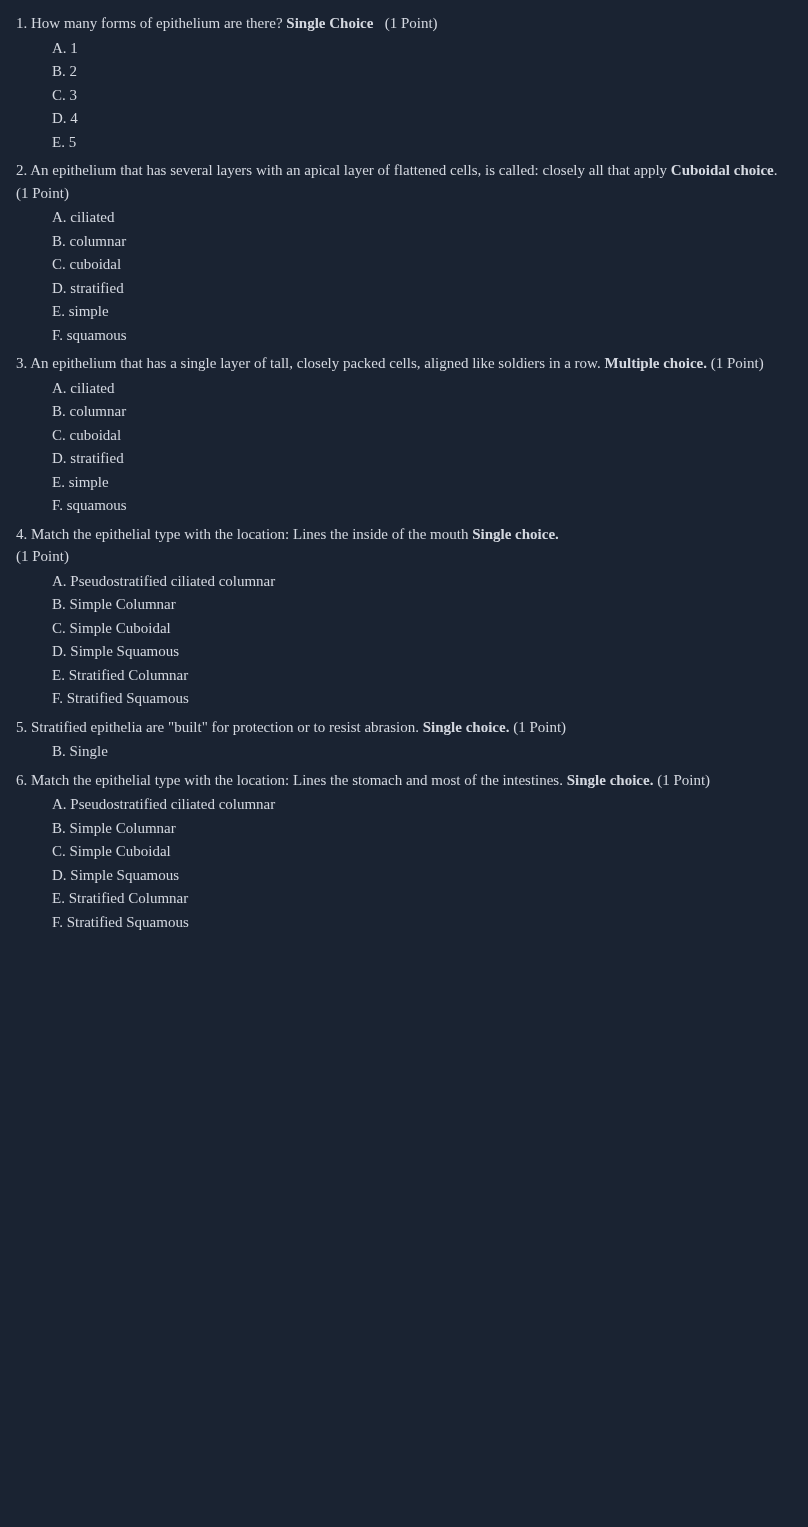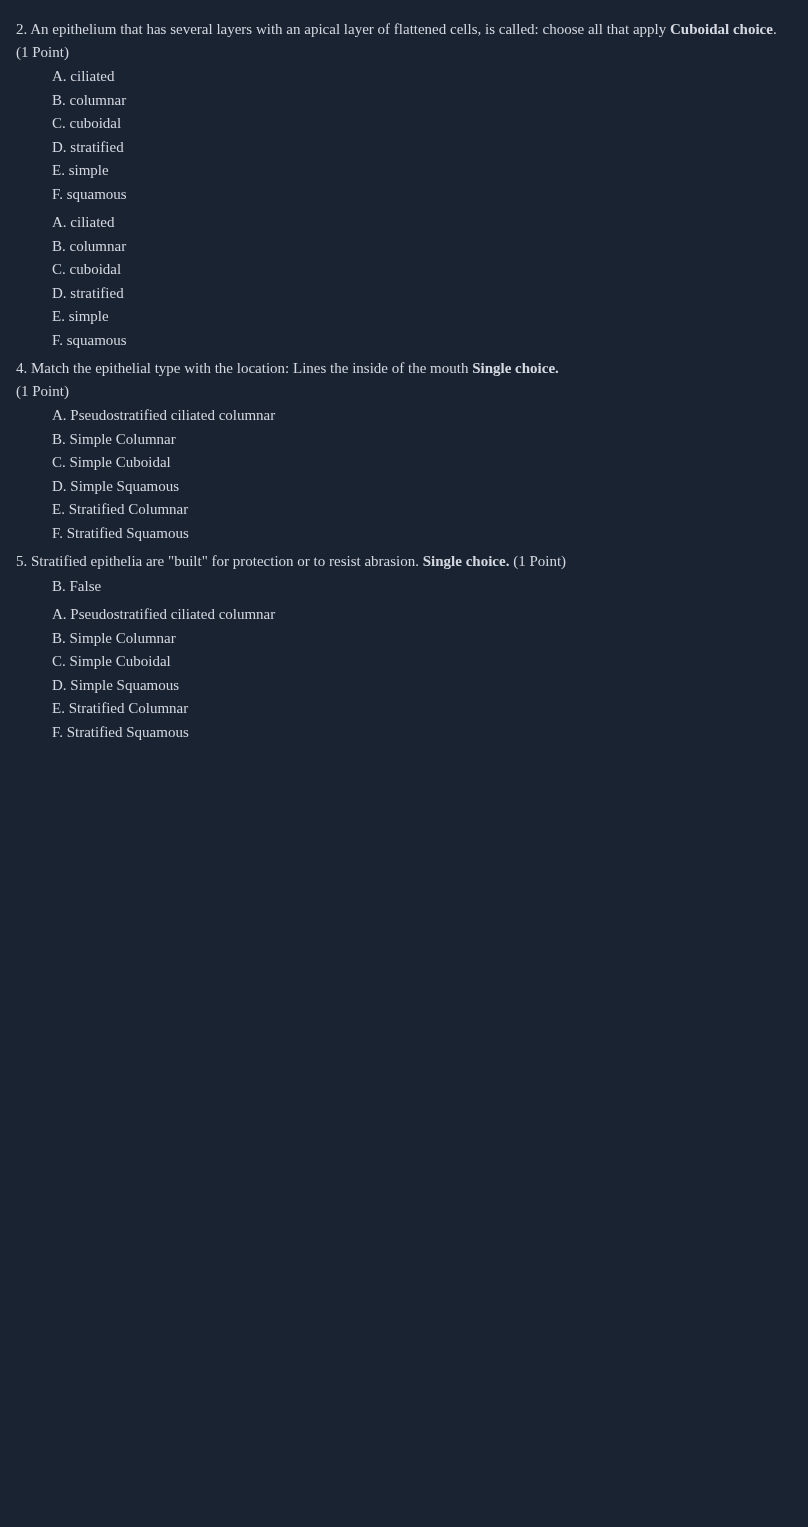--- a/index.html
+++ b/index.html
@@ -40,41 +40,61 @@
     .options-list li {
       margin-bottom: 1px;
     }
   </style>
 </head>
 <body>
 
 <div>
 
   <div class="question-block">
+    <div class="question-text">
+      <span>1.</span>
+      <span>How many forms of epithelium are there?</span>
+      <span class="bold">Single Choice</span>
+      &nbsp;
+      <span>(1 Point)</span>
+    </div>
+    <ul class="options-list">
+      <li><span>A. 1</span></li>
+      <li><span>B. 2</span></li>
+      <li><span>C. 3</span></li>
+      <li><span>D. 4</span></li>
+      <li><span>E. 5</span></li>
+    </ul>
   </div>
 
   <div class="question-block">
     <div class="question-text">
       <span>2.</span>
-      <span>An epithelium that has several layers with an apical layer of flattened cells, is called: choose all that apply</span>
+      <span>An epithelium that has several layers with an apical layer of flattened cells, is called: closely all that apply</span>
       <span class="bold">Cuboidal choice</span>.
       <br>
       <span>(1 Point)</span>
     </div>
     <ul class="options-list">
       <li><span>A. ciliated</span></li>
       <li><span>B. columnar</span></li>
       <li><span>C. cuboidal</span></li>
       <li><span>D. stratified</span></li>
       <li><span>E. simple</span></li>
       <li><span>F. squamous</span></li>
     </ul>
   </div>
 
   <div class="question-block">
+    <div class="question-text">
+      <span>3.</span>
+      <span>An epithelium that has a single layer of tall, closely packed cells, aligned like soldiers in a row.</span>
+      <span class="bold">Multiple choice.</span>
+      <span>(1 Point)</span>
+    </div>
     <ul class="options-list">
       <li><span>A. ciliated</span></li>
       <li><span>B. columnar</span></li>
       <li><span>C. cuboidal</span></li>
       <li><span>D. stratified</span></li>
       <li><span>E. simple</span></li>
       <li><span>F. squamous</span></li>
     </ul>
   </div>
 
@@ -97,25 +117,31 @@
   </div>
 
   <div class="question-block">
     <div class="question-text">
       <span>5.</span>
       <span>Stratified epithelia are "built" for protection or to resist abrasion.</span>
       <span class="bold">Single choice.</span>
       <span>(1 Point)</span>
     </div>
     <ul class="options-list">
-      <li><span>B. False</span></li>
+      <li><span>B. Single</span></li>
     </ul>
   </div>
 
   <div class="question-block">
+    <div class="question-text">
+      <span>6.</span>
+      <span>Match the epithelial type with the location: Lines the stomach and most of the intestines.</span>
+      <span class="bold">Single choice.</span>
+      <span>(1 Point)</span>
+    </div>
     <ul class="options-list">
       <li><span>A. Pseudostratified ciliated columnar</span></li>
       <li><span>B. Simple Columnar</span></li>
       <li><span>C. Simple Cuboidal</span></li>
       <li><span>D. Simple Squamous</span></li>
       <li><span>E. Stratified Columnar</span></li>
       <li><span>F. Stratified Squamous</span></li>
     </ul>
   </div>
 

